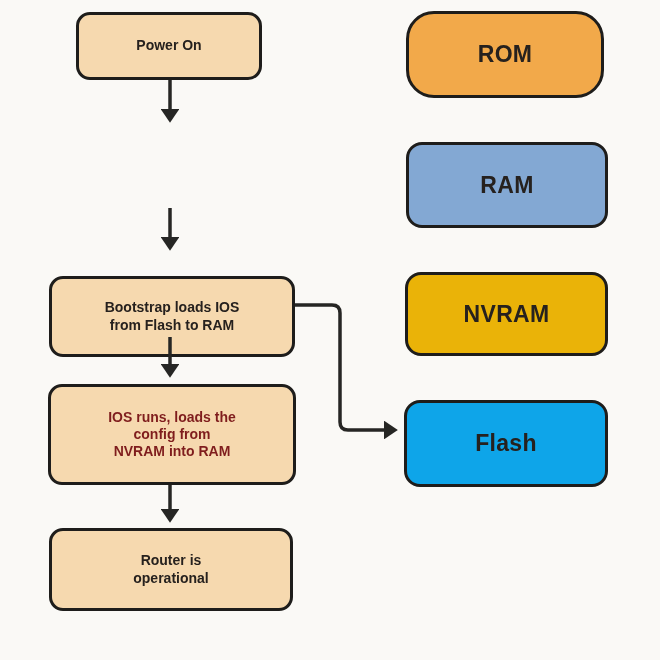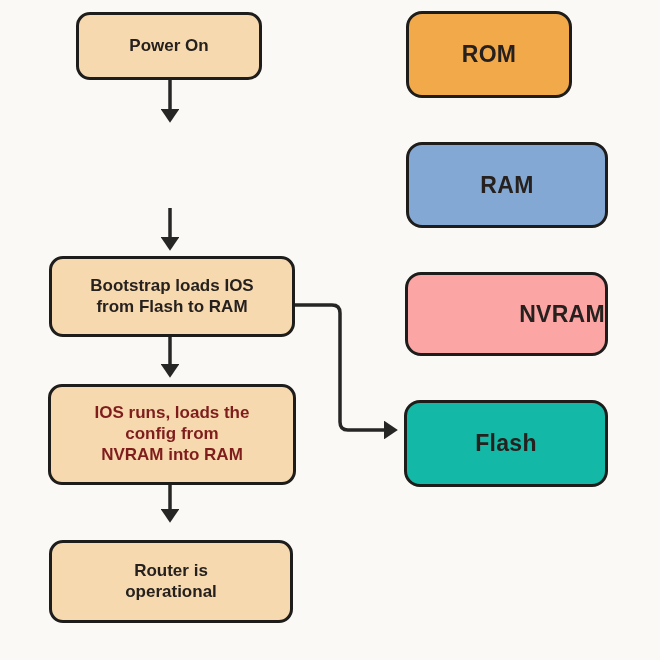--- a/index.html
+++ b/index.html
@@ -16,30 +16,30 @@
     box-sizing:border-box;
     border:3px solid #1E1D1B;
     border-radius:14px;
     display:flex;align-items:center;justify-content:center;
     text-align:center;
     font-weight:700;
     white-space:pre-line;
     color:#26211E;
     line-height:1.22;
   }
-  .flow-node{font-size:17px;}
+  .flow-node{font-size:14px;}
   .legend-node{font-size:23px;border-radius:16px;letter-spacing:.3px;}
   
   .step-0{left:76px; top:12px;  width:186px;height:68px;}
   .step-1{left:64px; top:128px; width:205px;height:80px;}
   .step-2{left:49px; top:256px; width:246px;height:81px;}
   .step-3{left:48px; top:384px; width:248px;height:101px;}
-  .step-4{left:49px; top:540px; width:244px;height:83px;}
+  .step-4{left:49px; top:528px; width:244px;height:83px;}
   
-  .legend-0{left:406px;top:11px; width:166px;height:87px;}
+  .legend-0{left:406px;top:11px; width:198px;height:87px;border-radius:28px;}
   .legend-1{left:406px;top:142px;width:202px;height:86px;}
   .legend-2{left:405px;top:272px;width:203px;height:84px;}
   .legend-3{left:404px;top:400px;width:204px;height:87px;}
   .arrow-layer{
     position:absolute;left:0;top:0;width:660px;height:660px;
     pointer-events:none;
   }
   .arrow{
     fill:none;
     stroke:#262624;
@@ -50,21 +50,21 @@
 </head>
 <body>
 
 <div class="canvas" style="background-color: rgb(250, 249, 246);">
 
   <div class="node flow-node step-0" style="background-color: rgb(246, 217, 175); border-color: rgb(30, 29, 27); color: rgb(38, 33, 30);">
     <span>Power On</span>
   </div>
 
 
-  <div class="node flow-node step-2" style="background-color: rgb(246, 217, 175); border-color: rgb(30, 29, 27); color: rgb(38, 33, 30);">
+  <div class="node flow-node step-2" style="background-color: rgb(246, 217, 175); border-color: rgb(30, 29, 27); color: rgb(38, 33, 30); margin-top: 20px;">
     <span>Bootstrap loads IOS
 from Flash to RAM</span>
   </div>
 
   <div class="node flow-node step-3" style="background-color: rgb(246, 217, 175); border-color: rgb(30, 29, 27); color: #7f1d1d;">
     <span>IOS runs, loads the
 config from
 NVRAM into RAM</span>
   </div>
 
@@ -74,25 +74,25 @@
   </div>
 
   <div class="node legend-node legend-0" style="background-color: rgb(242, 169, 74); border-color: rgb(30, 29, 27); color: rgb(38, 33, 30);">
     <span>ROM</span>
   </div>
 
   <div class="node legend-node legend-1" style="background-color: rgb(131, 168, 211); border-color: rgb(30, 29, 27); color: rgb(38, 33, 30); text-align: center;">
     <span>RAM</span>
   </div>
 
-  <div class="node legend-node legend-2" style="background-color: #fca5a5; border-color: rgb(30, 29, 27); color: rgb(38, 33, 30); justify-content: flex-end;">
+  <div class="node legend-node legend-2" style="background-color: #eab308; border-color: rgb(30, 29, 27); color: rgb(38, 33, 30);">
     <span>NVRAM</span>
   </div>
 
-  <div class="node legend-node legend-3" style="background-color: #14b8a6; border-color: rgb(30, 29, 27); color: rgb(38, 33, 30);">
+  <div class="node legend-node legend-3" style="background-color: #0ea5e9; border-color: rgb(30, 29, 27); color: rgb(38, 33, 30);">
     <span>Flash</span>
   </div>
 
   <svg class="arrow-layer" width="660" height="660" viewBox="0 0 660 660" xmlns="http://www.w3.org/2000/svg">
     <defs>
       <marker id="ah" markerWidth="4" markerHeight="5.4" refX="2.9" refY="2.7" orient="auto" markerUnits="strokeWidth">
         <path class="arrow-head" d="M0,0 L4,2.7 L0,5.4 Z"></path>
       </marker>
     </defs>
     <path class="arrow" d="M170 80 L170 119" marker-end="url(#ah)"></path>

